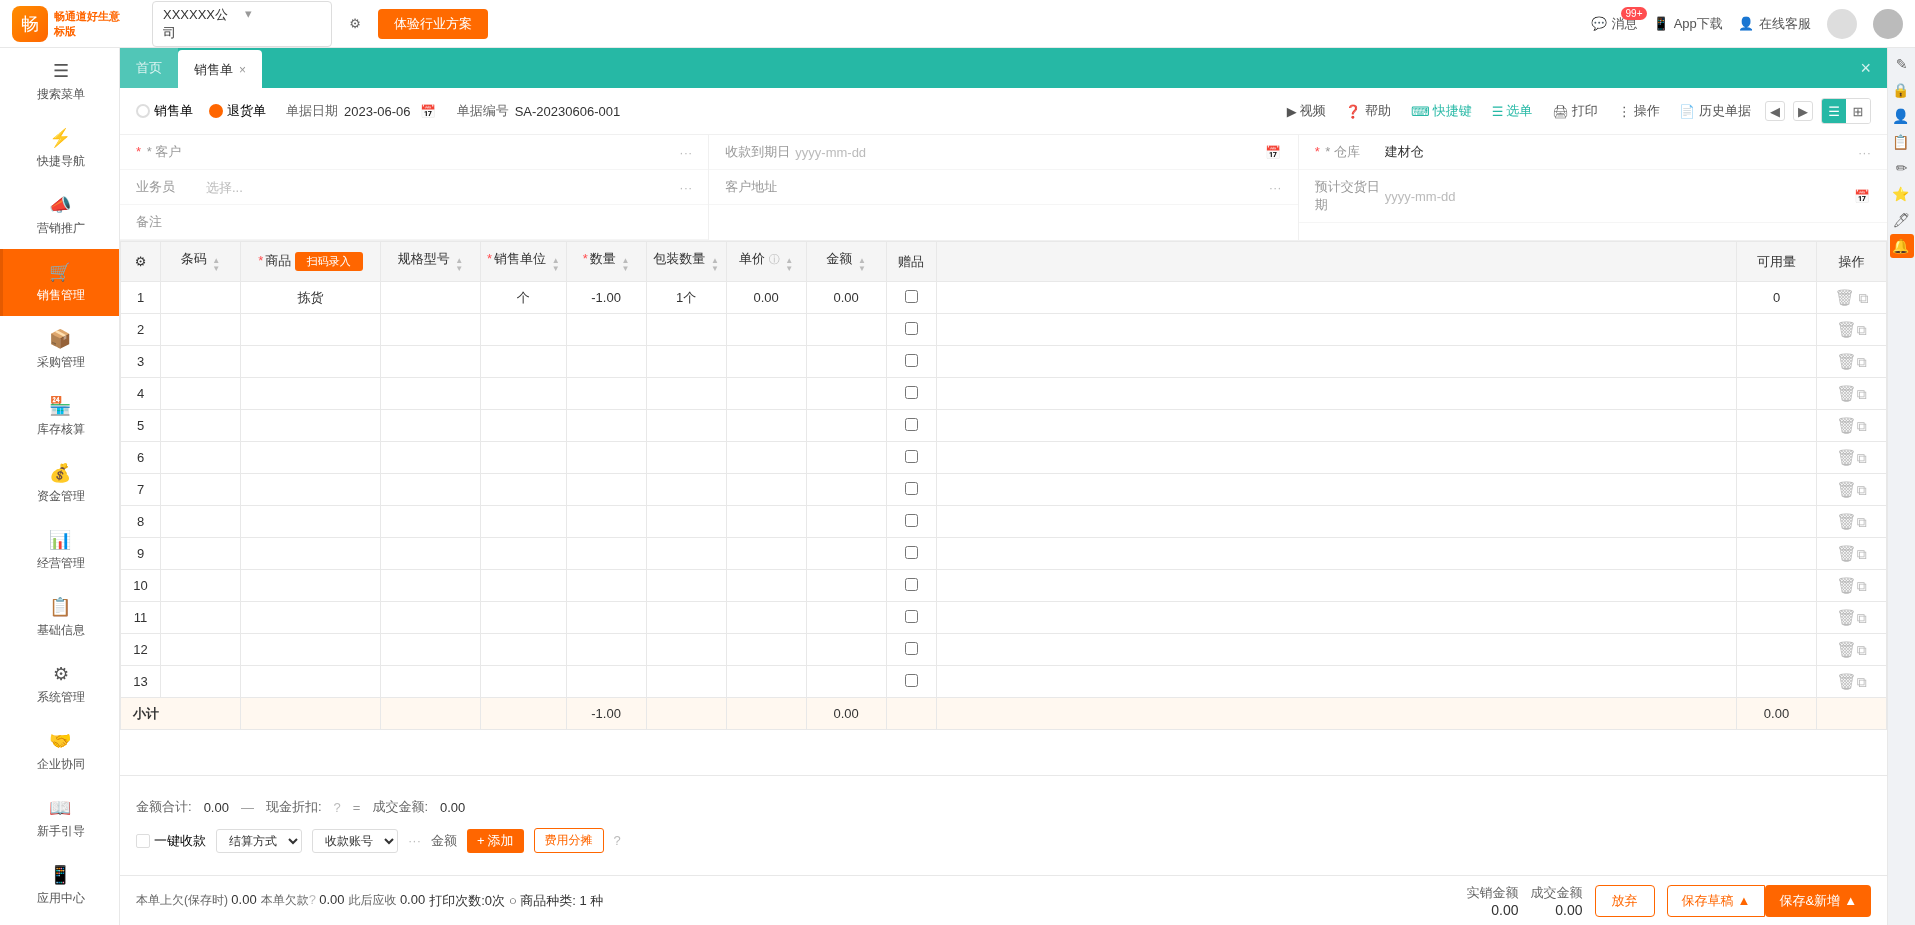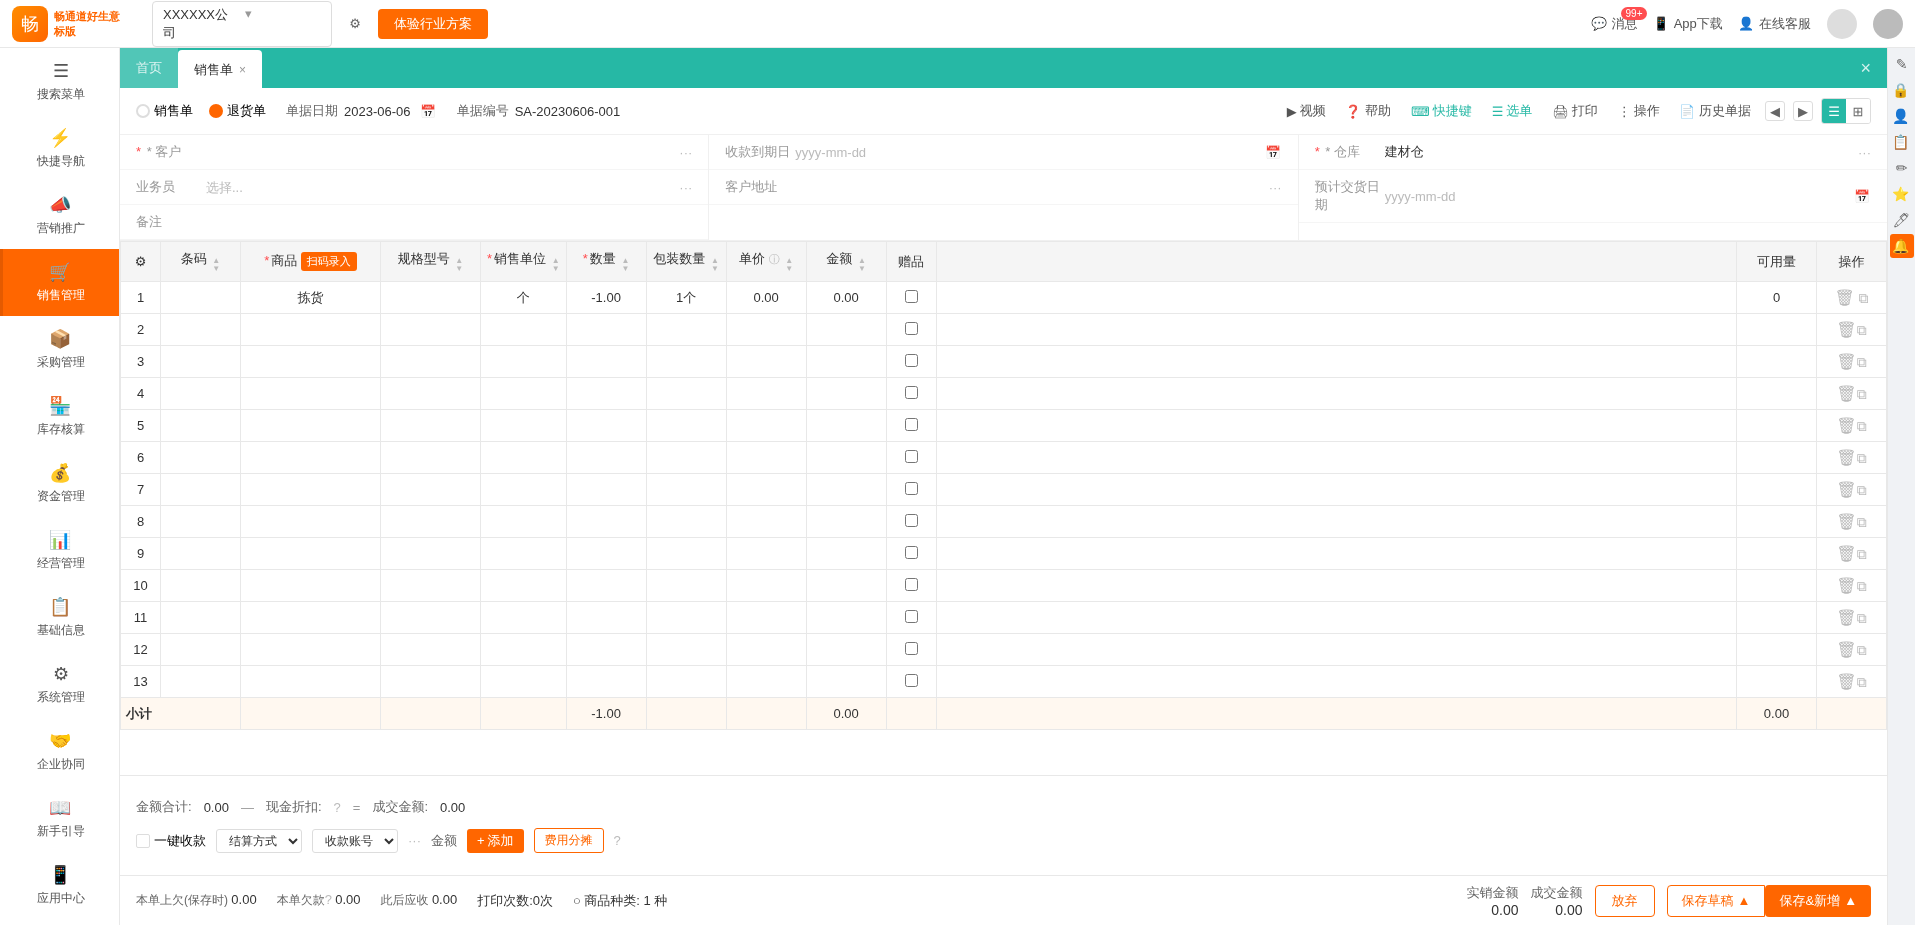--- a/index.html
+++ b/index.html
@@ -74,41 +74,41 @@
     .col-product { width: 140px; }
     .col-spec { width: 100px; }
     .col-unit { width: 80px; }
     .col-qty { width: 80px; }
     .col-pack { width: 80px; }
     .col-price { width: 80px; }
     .col-amount { width: 80px; }
     .col-gift { width: 50px; }
     .col-available { width: 80px; }
     .col-ops { width: 70px; }
-    .scan-btn { background: #ff6600; color: white; border: none; border-radius: 3px; padding: 2px 6px; font-size: 11px; cursor: pointer; text-align: right; }
+    .scan-btn { background: #ff6600; color: white; border: none; border-radius: 3px; padding: 2px 12px; font-size: 11px; cursor: pointer; text-align: right; }
     .negative-qty { color: #ff4d4f; }
     .table-subtotal { background: #fff8f0; }
 
     
     .bottom-form { background: #fff; border-top: 1px solid #e8e8e8; padding: 16px 16px; flex-shrink: 0; }
     .amount-row { display: flex; align-items: center; gap: 12px; padding: 6px 0; }
     .amount-label { color: #666; }
     .amount-value { color: #333; }
     .dash { color: #999; }
     .payment-row { display: flex; align-items: center; gap: 10px; padding: 6px 0; }
     .checkbox-item { display: flex; align-items: center; gap: 4px; }
     .check-box { width: 14px; height: 14px; border: 1px solid #ddd; border-radius: 2px; }
     .select-box { border: 1px solid #ddd; border-radius: 3px; padding: 3px 8px; color: #333; background: #fff; cursor: pointer; font-size: 12px; }
     .add-btn { background: #ff6600; color: white; border: none; border-radius: 3px; padding: 3px 10px; cursor: pointer; font-size: 12px; display: flex; align-items: center; gap: 3px; }
     .expense-btn { border: 1px solid #ff6600; color: #ff6600; background: #fff; border-radius: 3px; padding: 3px 10px; cursor: pointer; font-size: 12px; }
     .help-icon { color: #bbb; cursor: pointer; }
 
     
     .footer { background: #fff; border-top: 1px solid #e8e8e8; display: flex; align-items: center; padding: 0 16px; height: 50px; flex-shrink: 0; }
-    .footer-info { display: flex; gap: 20px; align-items: center; }
+    .footer-info { display: flex; gap: 4px; align-items: center; }
     .footer-item { color: #666; font-size: 12px; }
     .footer-item span { color: #333; }
     .footer-right { margin-left: auto; display: flex; align-items: center; gap: 12px; }
     .footer-stat { display: flex; flex-direction: column; align-items: flex-end; font-size: 12px; color: #666; }
     .footer-stat-val { color: #333; font-size: 14px; }
     .abandon-btn { border: 1px solid #ff6600; color: #ff6600; background: #fff; border-radius: 4px; padding: 6px 16px; cursor: pointer; font-size: 13px; }
     .save-draft-btn { background: #fff; border: 1px solid #ff6600; color: #ff6600; border-radius: 4px 0 0 4px; padding: 6px 14px; cursor: pointer; font-size: 13px; display: flex; align-items: center; gap: 4px; }
     .save-new-btn { background: #ff6600; color: white; border: none; border-radius: 4px; padding: 6px 14px; cursor: pointer; font-size: 13px; display: flex; align-items: center; gap: 4px; }
     .btn-group { display: flex; }
 
@@ -615,21 +615,21 @@
                 <td></td>
                 <td></td>
                 <td></td>
                 <td><input type="checkbox" style=""></td>
                 <td></td>
                 <td></td>
                 <td><span class="delete-icon">🗑</span><span class="copy-icon">⧉</span></td>
               </tr>
 
             <tr class="table-subtotal">
-              <td colspan="2" style="text-align:left;padding-left:5px;font-weight:bold;">小计</td>
+              <td colspan="2" style="text-align:left;padding-left:12px;font-weight:bold;">小计</td>
               <td></td>
                 <td></td>
                 <td></td>
               <td class="negative-qty">-1.00</td>
               <td></td>
               <td></td>
               <td>0.00</td>
               <td></td>
               <td></td>
               <td>0.00</td>

